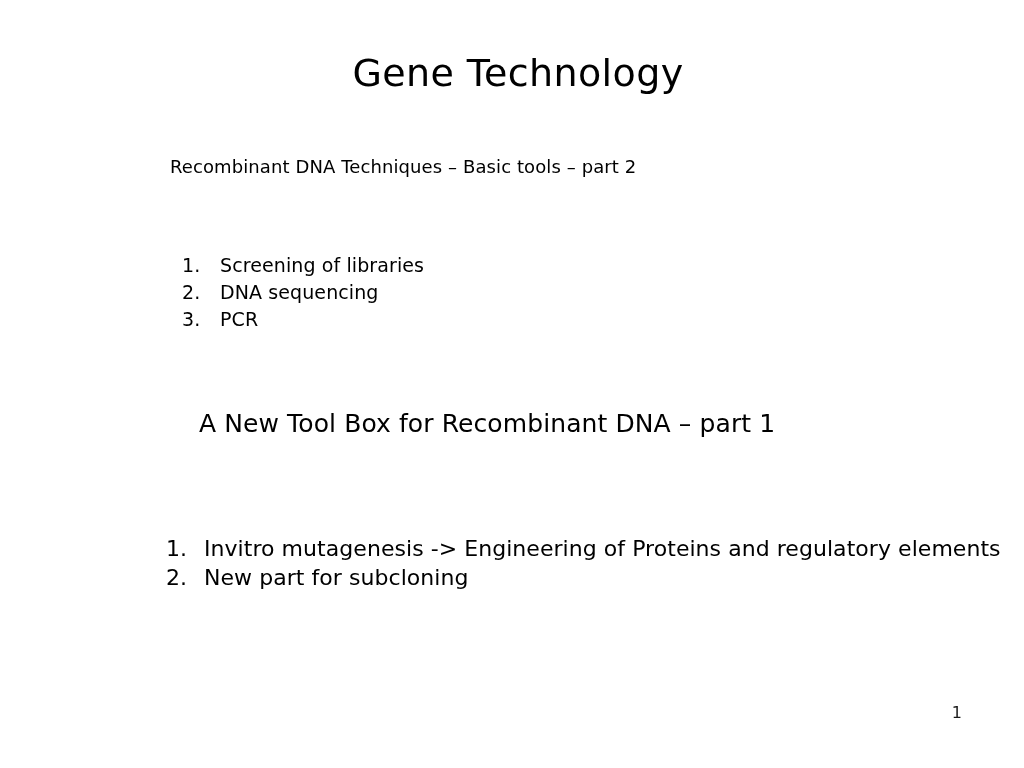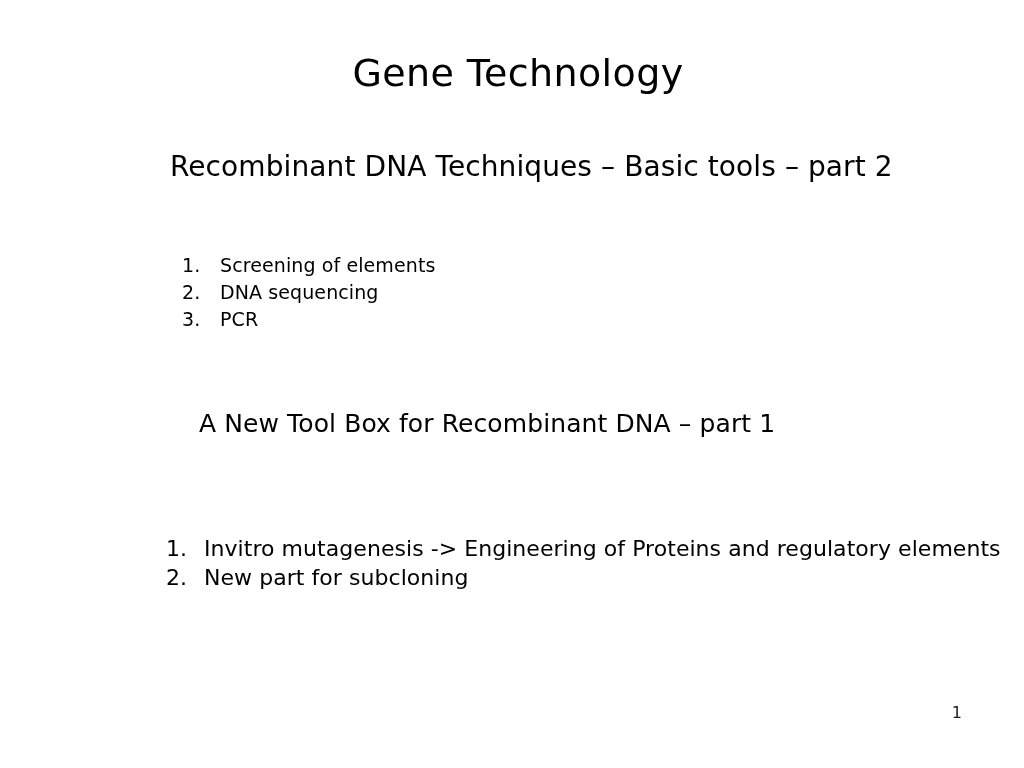--- a/index.html
+++ b/index.html
@@ -38,21 +38,21 @@
     color: #000000;
     white-space: nowrap;
     padding-left: 6px;
   }
 
   
   .section-heading-one {
     position: absolute;
     left: 170px;
     top: 150px;
-    font-size: 28px;
+    font-size: 18px;
     font-weight: 400;
     line-height: 34px;
     letter-spacing: 0.1px;
     color: #000000;
     white-space: nowrap;
   }
 
   
   .list-basic-tools {
     position: absolute;
@@ -121,21 +121,21 @@
 
 <div class="slide">
 
   <div class="slide-title">Gene Technology</div>
 
   <div class="section-heading-one">Recombinant DNA Techniques – Basic tools – part 2</div>
 
   <ol class="list-basic-tools">
     <li class="list-row">
       <span class="list-marker">1.</span>
-      <span class="list-text">Screening of elements</span>
+      <span class="list-text">Screening of libraries</span>
     </li>
     <li class="list-row">
       <span class="list-marker">2.</span>
       <span class="list-text">DNA sequencing</span>
     </li>
     <li class="list-row">
       <span class="list-marker">3.</span>
       <span class="list-text">PCR</span>
     </li>
   </ol>

